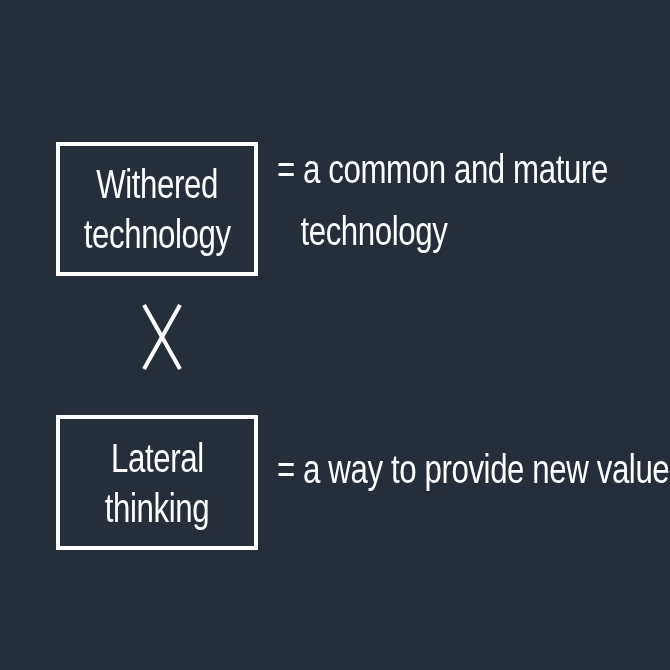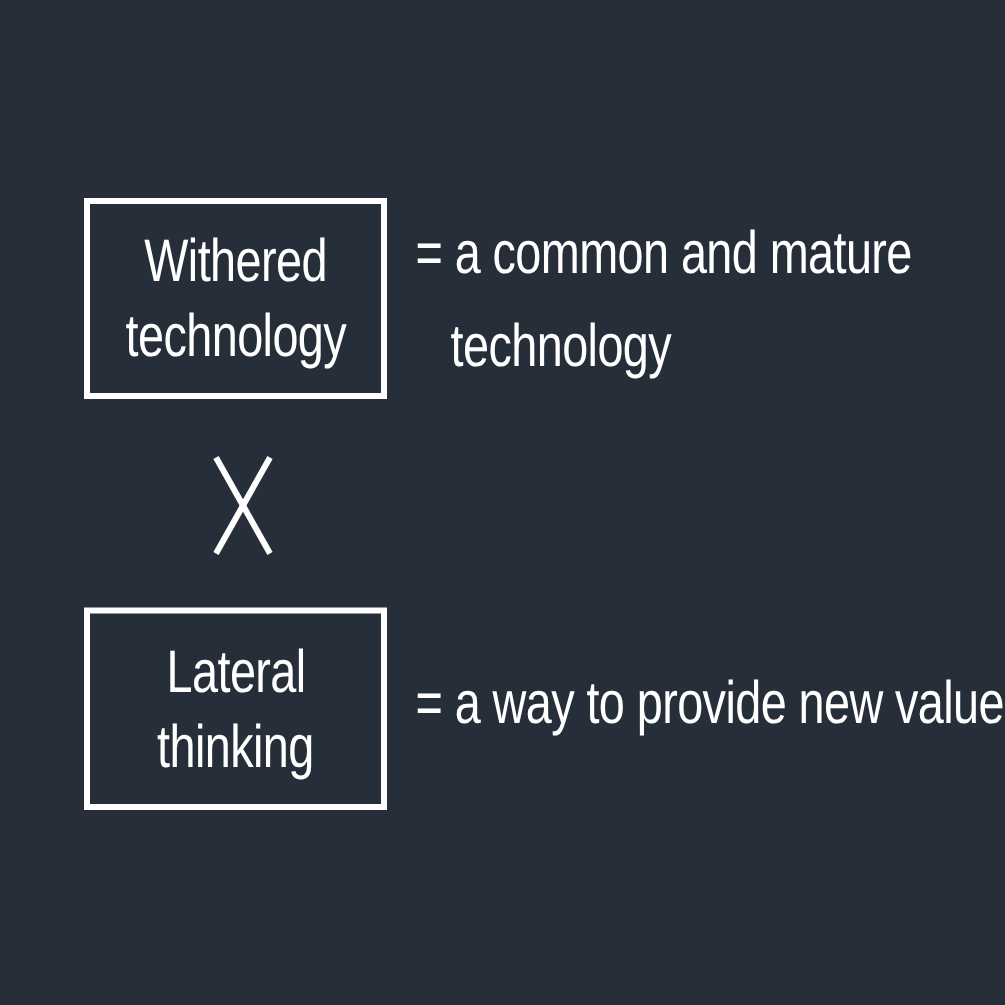--- a/index.html
+++ b/index.html
@@ -11,21 +11,21 @@
     font-family: "Liberation Sans", "DejaVu Sans", sans-serif;
     color: #ffffff;
   }
   .box {
     position: absolute;
     left: 56px;
     width: 194px;
     border: 4px solid #ffffff;
     box-sizing: content-box;
     display: flex; flex-direction: column;
-    align-items: center; justify-content: center;
+    align-items: center; justify-content: center; margin-top: 10px;
   }
   .box1 { top: 132px; height: 126px; }
   .box2 { top: 405px; height: 127px; }
   .line {
     display: block;
     font-size: 40px;
     line-height: 50px;
     font-weight: 500;
     white-space: nowrap;
     transform: scaleX(0.78);

